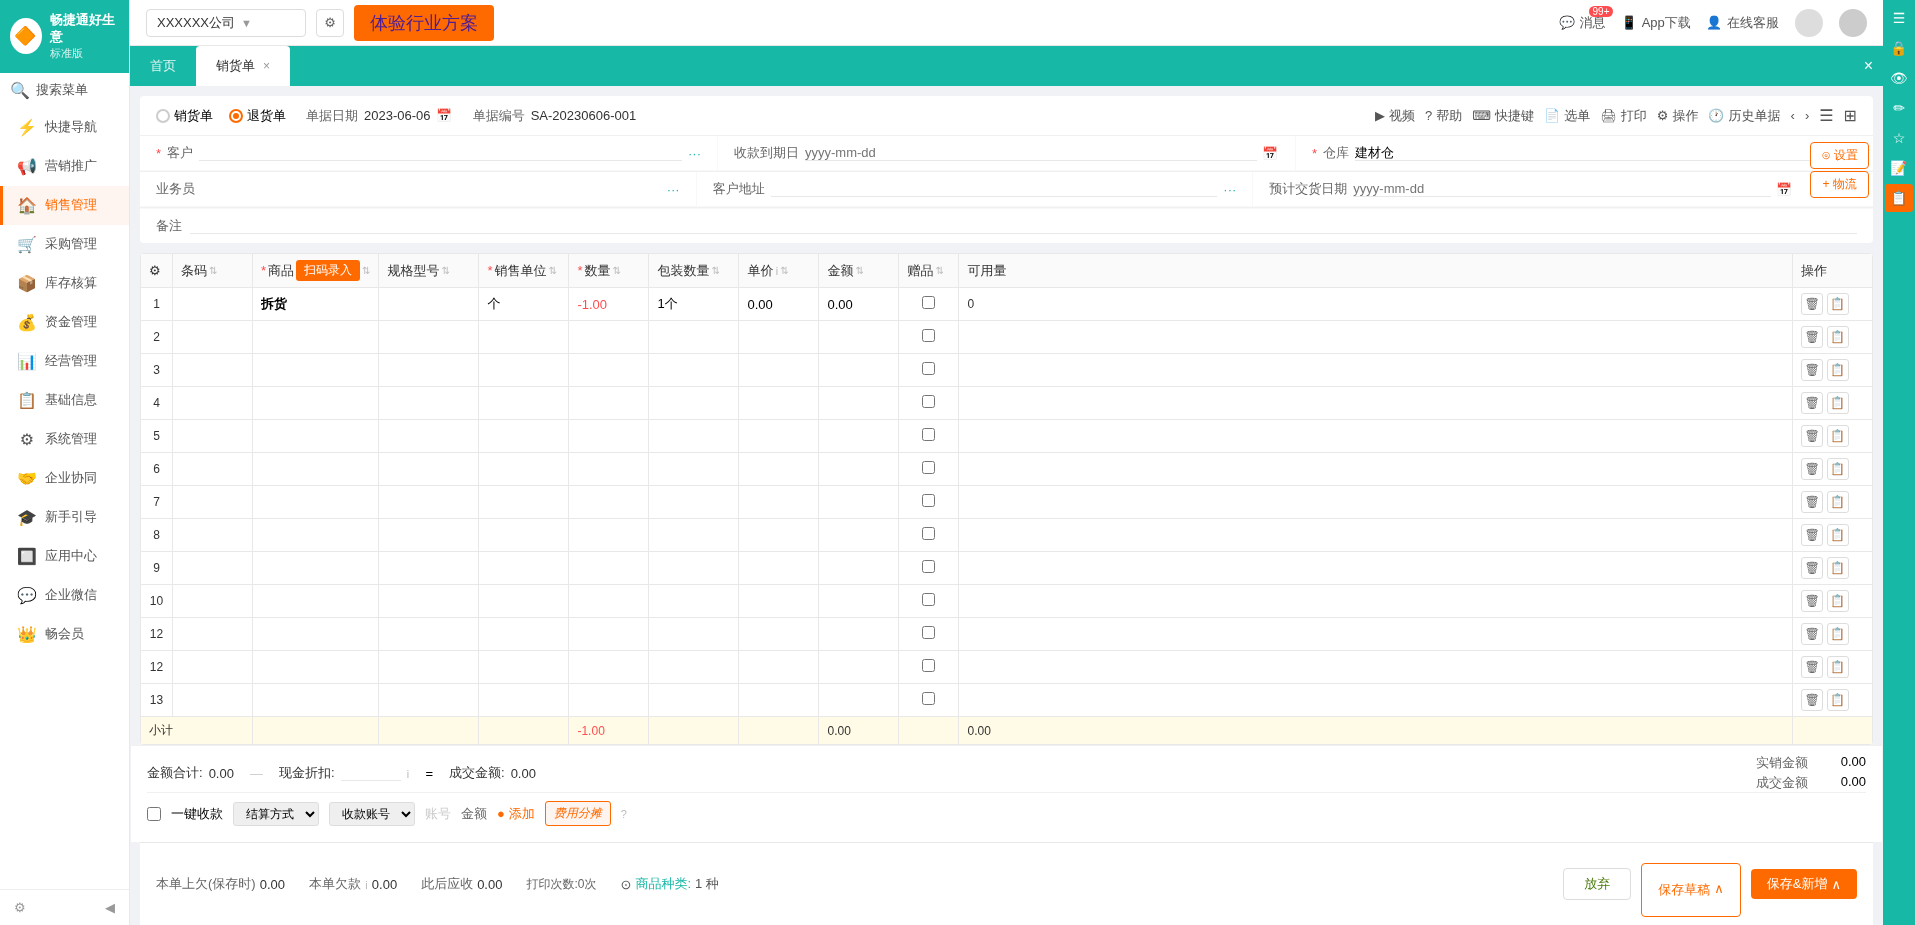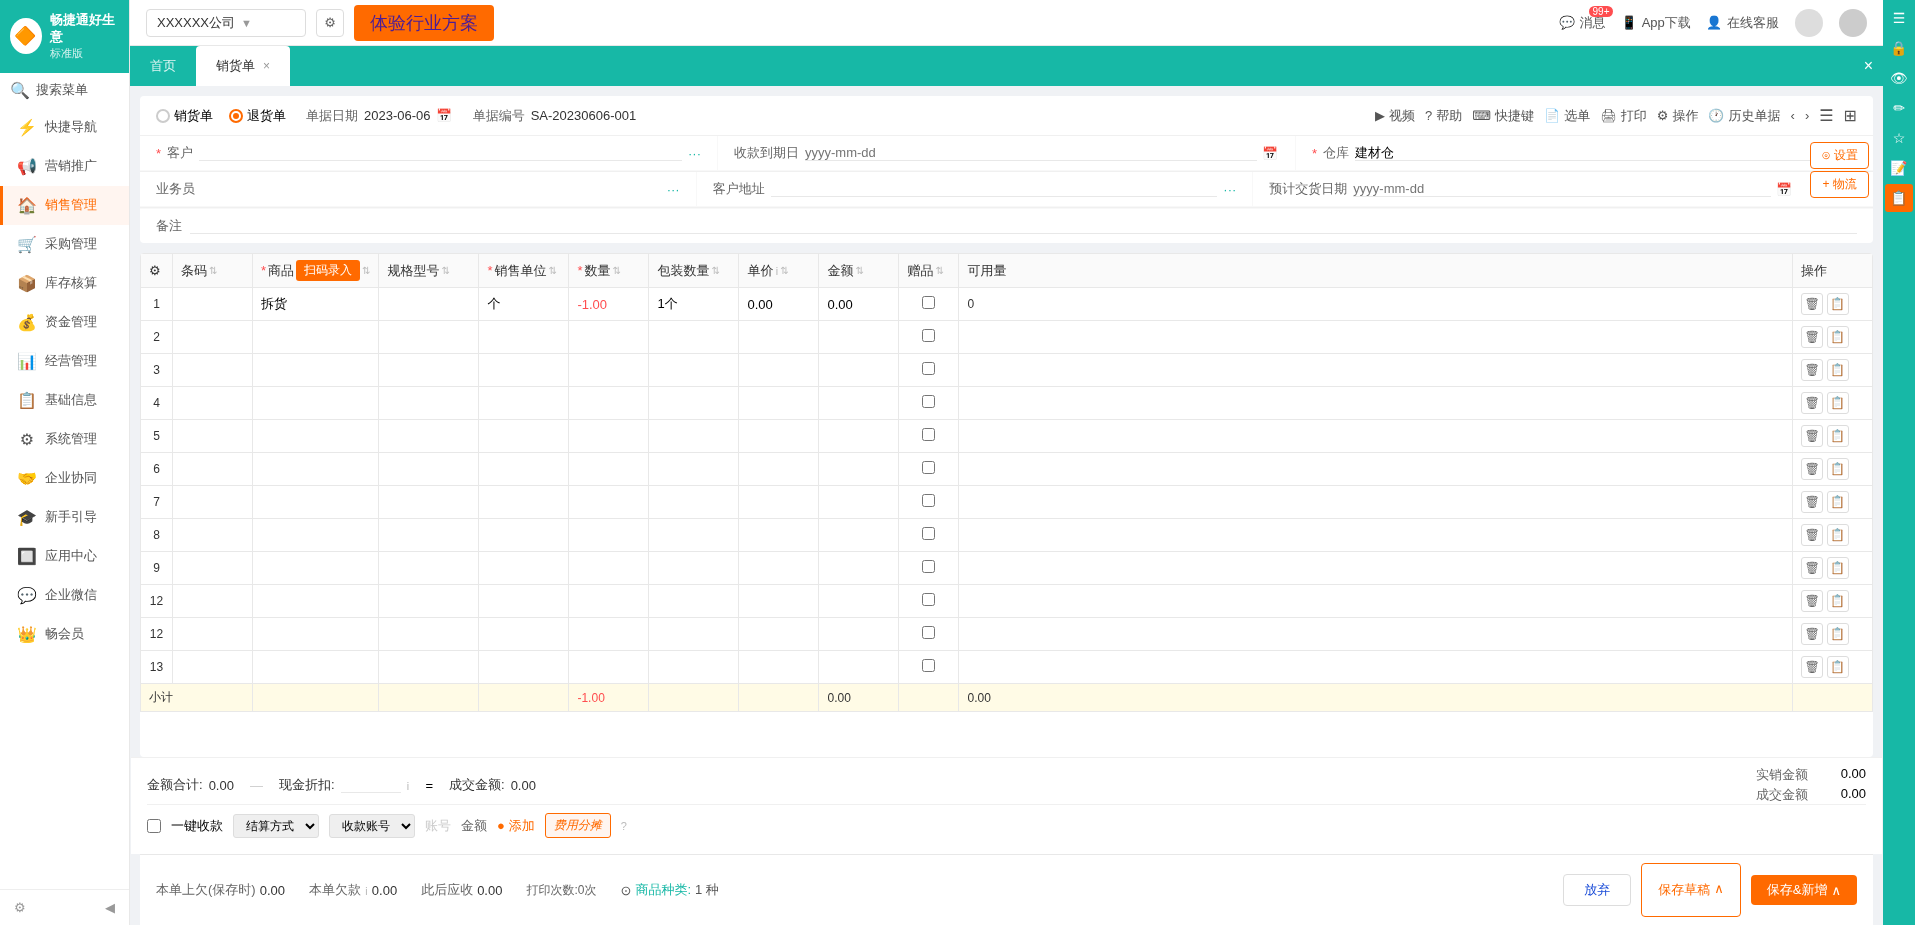--- a/index.html
+++ b/index.html
@@ -84,22 +84,22 @@
     .fee-btn { border: 1px solid #ff6a00; color: #ff6a00; background: #fff5f0; border-radius: 3px; padding: 3px 8px; cursor: pointer; font-size: 12px; font-style: italic; }
 
     
     .status-bar { background: #fff; border-top: 1px solid #e8e8e8; padding: 8px 16px; display: flex; align-items: center; gap: 24px; }
     .status-item { display: flex; align-items: center; gap: 4px; font-size: 12px; color: #555; }
     .status-item .label { color: #666; }
     .status-item .value { color: #333; font-weight: 500; }
     .print-count { color: #666; font-size: 12px; }
     .product-count { display: flex; align-items: center; gap: 4px; font-size: 12px; color: #555; }
     .status-bar-right { margin-left: auto; display: flex; align-items: center; gap: 10px; }
-    .discard-btn { border: 1px solid #ddd; background: #fff; color: #1d4ed8; border-radius: 4px; padding: 6px 20px; cursor: pointer; font-size: 13px; text-align: right; }
-    .save-draft-btn { border: 1px solid #ff6a00; background: #fff; color: #ff6a00; border-radius: 4px; padding: 17px 16px; cursor: pointer; font-size: 13px; display: flex; gap: 4px; }
+    .discard-btn { border: 1px solid #ddd; background: #fff; color: #4d7c0f; border-radius: 4px; padding: 6px 20px; cursor: pointer; font-size: 13px; text-align: right; }
+    .save-draft-btn { border: 1px solid #ff6a00; background: #fff; color: #ff6a00; border-radius: 4px; padding: 17px 16px; cursor: pointer; font-size: 13px; display: flex; gap: 4px; margin-top: 12px; }
     .save-new-btn { background: #ff6a00; color: #fff; border: none; border-radius: 4px; padding: 6px 16px; cursor: pointer; font-size: 13px; display: flex; align-items: center; gap: 4px; }
 
     
     .right-panel { width: 32px; background: #17b8a6; display: flex; flex-direction: column; align-items: center; padding: 4px 0; gap: 2px; }
     .right-panel-icon { width: 28px; height: 28px; display: flex; align-items: center; justify-content: center; color: #fff; cursor: pointer; border-radius: 3px; font-size: 14px; }
     .right-panel-icon.active-orange { background: #ff6a00; }
 
     .table-ops { display: flex; gap: 4px; }
     .op-icon { width: 22px; height: 22px; border: 1px solid #ddd; border-radius: 3px; display: flex; align-items: center; justify-content: center; cursor: pointer; color: #666; font-size: 12px; }
 
@@ -421,21 +421,21 @@
             </th>
             <th style="width:80px;">
               <span>操作</span>
             </th>
           </tr>
         </thead>
         <tbody id="table-body">
         <tr>
       <td class="row-num">1</td>
       <td><input type="text" style="border: none; outline: none; width: 100%;" value=""></td>
-      <td><input type="text" style="border: none; outline: none; width: 100%;" value="拆货"></td>
+      <td><input type="text" style="border: none; outline: none; width: 100%; font-weight: bold;" value="拆货"></td>
       <td><input type="text" style="border: none; outline: none; width: 100%;" value=""></td>
       <td><input type="text" style="border: none; outline: none; width: 100%;" value="个"></td>
       <td class="negative"><input type="text" style="border: none; outline: none; width: 100%; color: rgb(255, 77, 79);" value="-1.00"></td>
       <td><input type="text" style="border: none; outline: none; width: 100%;" value="1个"></td>
       <td><input type="text" style="border: none; outline: none; width: 100%;" value="0.00"></td>
       <td><input type="text" style="border: none; outline: none; width: 100%;" value="0.00"></td>
       <td class="checkbox-cell"><input type="checkbox" style=""></td>
       <td>0</td>
       <td>
         <div class="table-ops">
@@ -572,20 +572,39 @@
       <td></td>
       <td>
         <div class="table-ops">
           <div class="op-icon" title="删除">🗑</div>
           <div class="op-icon" title="复制">📋</div>
         </div>
       </td>
     </tr>
             <tr>
       <td class="row-num">9</td>
+      <td><input type="text" style="border: none; outline: none; width: 100%;" value=""></td>
+      <td><input type="text" style="border: none; outline: none; width: 100%;" value=""></td>
+      <td><input type="text" style="border: none; outline: none; width: 100%;" value=""></td>
+      <td><input type="text" style="border: none; outline: none; width: 100%;" value=""></td>
+      <td class=""><input type="text" style="border: none; outline: none; width: 100%; color: inherit;" value=""></td>
+      <td><input type="text" style="border: none; outline: none; width: 100%;" value=""></td>
+      <td><input type="text" style="border: none; outline: none; width: 100%;" value=""></td>
+      <td><input type="text" style="border: none; outline: none; width: 100%;" value=""></td>
+      <td class="checkbox-cell"><input type="checkbox" style=""></td>
+      <td></td>
+      <td>
+        <div class="table-ops">
+          <div class="op-icon" title="删除">🗑</div>
+          <div class="op-icon" title="复制">📋</div>
+        </div>
+      </td>
+    </tr>
+            <tr>
+      <td class="row-num">10</td>
       <td><input type="text" style="border: none; outline: none; width: 100%;" value=""></td>
       <td><input type="text" style="border: none; outline: none; width: 100%;" value=""></td>
       <td><input type="text" style="border: none; outline: none; width: 100%;" value=""></td>
       <td><input type="text" style="border: none; outline: none; width: 100%;" value=""></td>
       <td class=""><input type="text" style="border: none; outline: none; width: 100%; color: inherit;" value=""></td>
       <td><input type="text" style="border: none; outline: none; width: 100%;" value=""></td>
       <td><input type="text" style="border: none; outline: none; width: 100%;" value=""></td>
       <td><input type="text" style="border: none; outline: none; width: 100%;" value=""></td>
       <td class="checkbox-cell"><input type="checkbox" style=""></td>
       <td></td>

